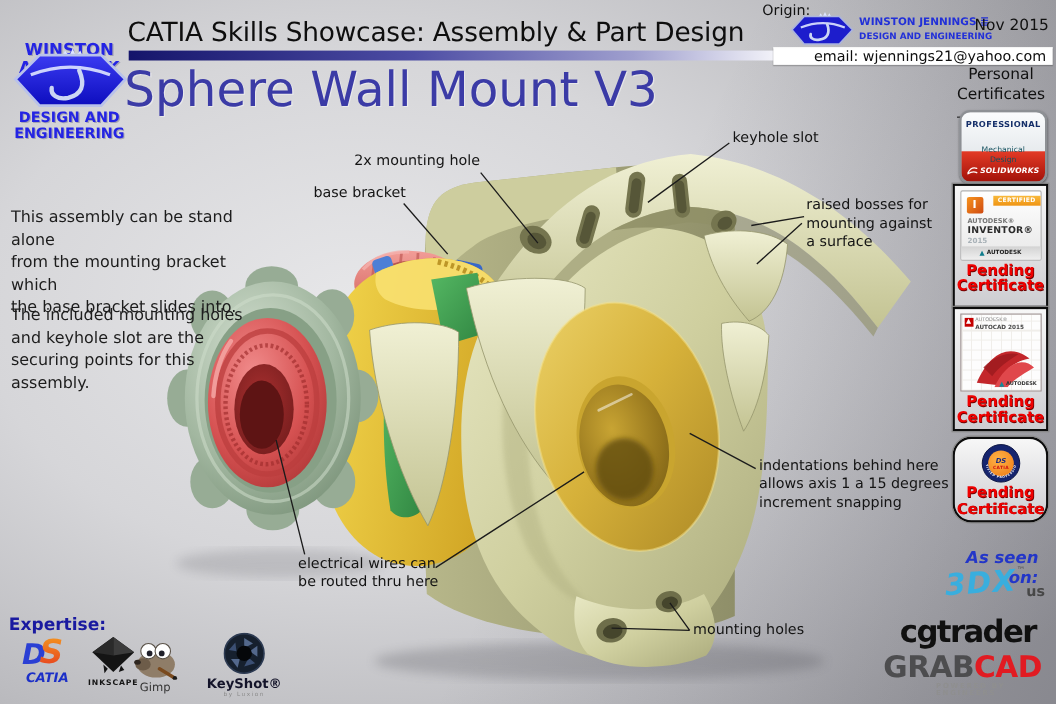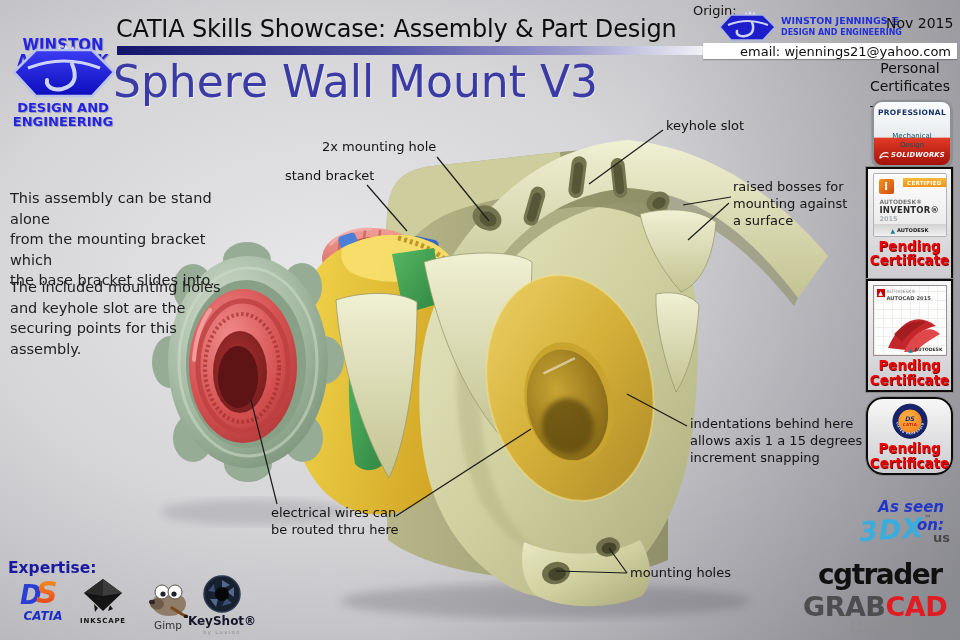--- a/index.html
+++ b/index.html
@@ -61,21 +61,21 @@
   .cgtrader{left:818px;top:558px;width:130px;font-size:28px;font-weight:bold;color:#101010;letter-spacing:-1.5px;}
   .grabcad{left:803px;top:591px;font-size:27px;font-weight:bold;letter-spacing:-.5px;}
   .grabcad .g1{color:#4d4d4f;}
   .grabcad .g2{color:#e11b22;}
   .grab-tag{left:851px;top:620px;font-size:6.3px;color:#8f8f8f;letter-spacing:1.6px;font-weight:bold;}
   
   .exp-label{left:8px;top:559px;font-size:15.5px;font-weight:bold;color:#1a1aa0;}
   .tool{display:flex;flex-direction:column;align-items:center;gap:1px;}
   .tool-catia{left:12px;top:576px;width:62px;}
   .tool-ink{left:79px;top:578px;width:48px;}
-  .tool-gimp{left:139px;top:578px;width:58px;}
+  .tool-gimp{left:112px;top:578px;width:58px;}
   .tool-ks{left:190px;top:575px;width:64px;}
   .lbl-catia{font-size:12px;font-weight:bold;font-style:italic;color:#1b2fc8;margin-top:-2px;}
   .lbl-ink{font-size:7px;color:#141414;letter-spacing:.8px;font-weight:bold;}
   .lbl-gimp{font-size:10.5px;color:#333;}
   .lbl-ks{font-size:12px;font-weight:bold;color:#14142a;}
   .lbl-ks-sub{font-size:5.2px;color:#8a8a8a;letter-spacing:1.4px;}
 </style>
 </head>
 <body>
 
@@ -293,21 +293,21 @@
 
   <div class="abs desc" style="left:10px;top:188px;width:235px;z-index:3;">This assembly can be stand alone
 from the mounting bracket which
 the base bracket slides into.</div>
   <div class="abs desc" style="left:10px;top:277px;width:215px;z-index:3;">The included mounting holes
 and keyhole slot are the
 securing points for this
 assembly.</div>
 
   <div class="abs callout" style="left:322px;top:139px;z-index:3;">2x mounting hole</div>
-  <div class="abs callout" style="left:285px;top:168px;z-index:3;">stand bracket</div>
+  <div class="abs callout" style="left:285px;top:168px;z-index:3;">base bracket</div>
   <div class="abs callout" style="left:666px;top:118px;z-index:3;">keyhole slot</div>
   <div class="abs callout" style="left:733px;top:179px;z-index:3;">raised bosses for
 mounting against
 a surface</div>
   <div class="abs callout" style="left:690px;top:416px;z-index:3;">indentations behind here
 allows axis 1 a 15 degrees
 increment snapping</div>
   <div class="abs callout" style="left:271px;top:505px;z-index:3;">electrical wires can
 be routed thru here</div>
   <div class="abs callout" style="left:630px;top:565px;z-index:3;">mounting holes</div>

